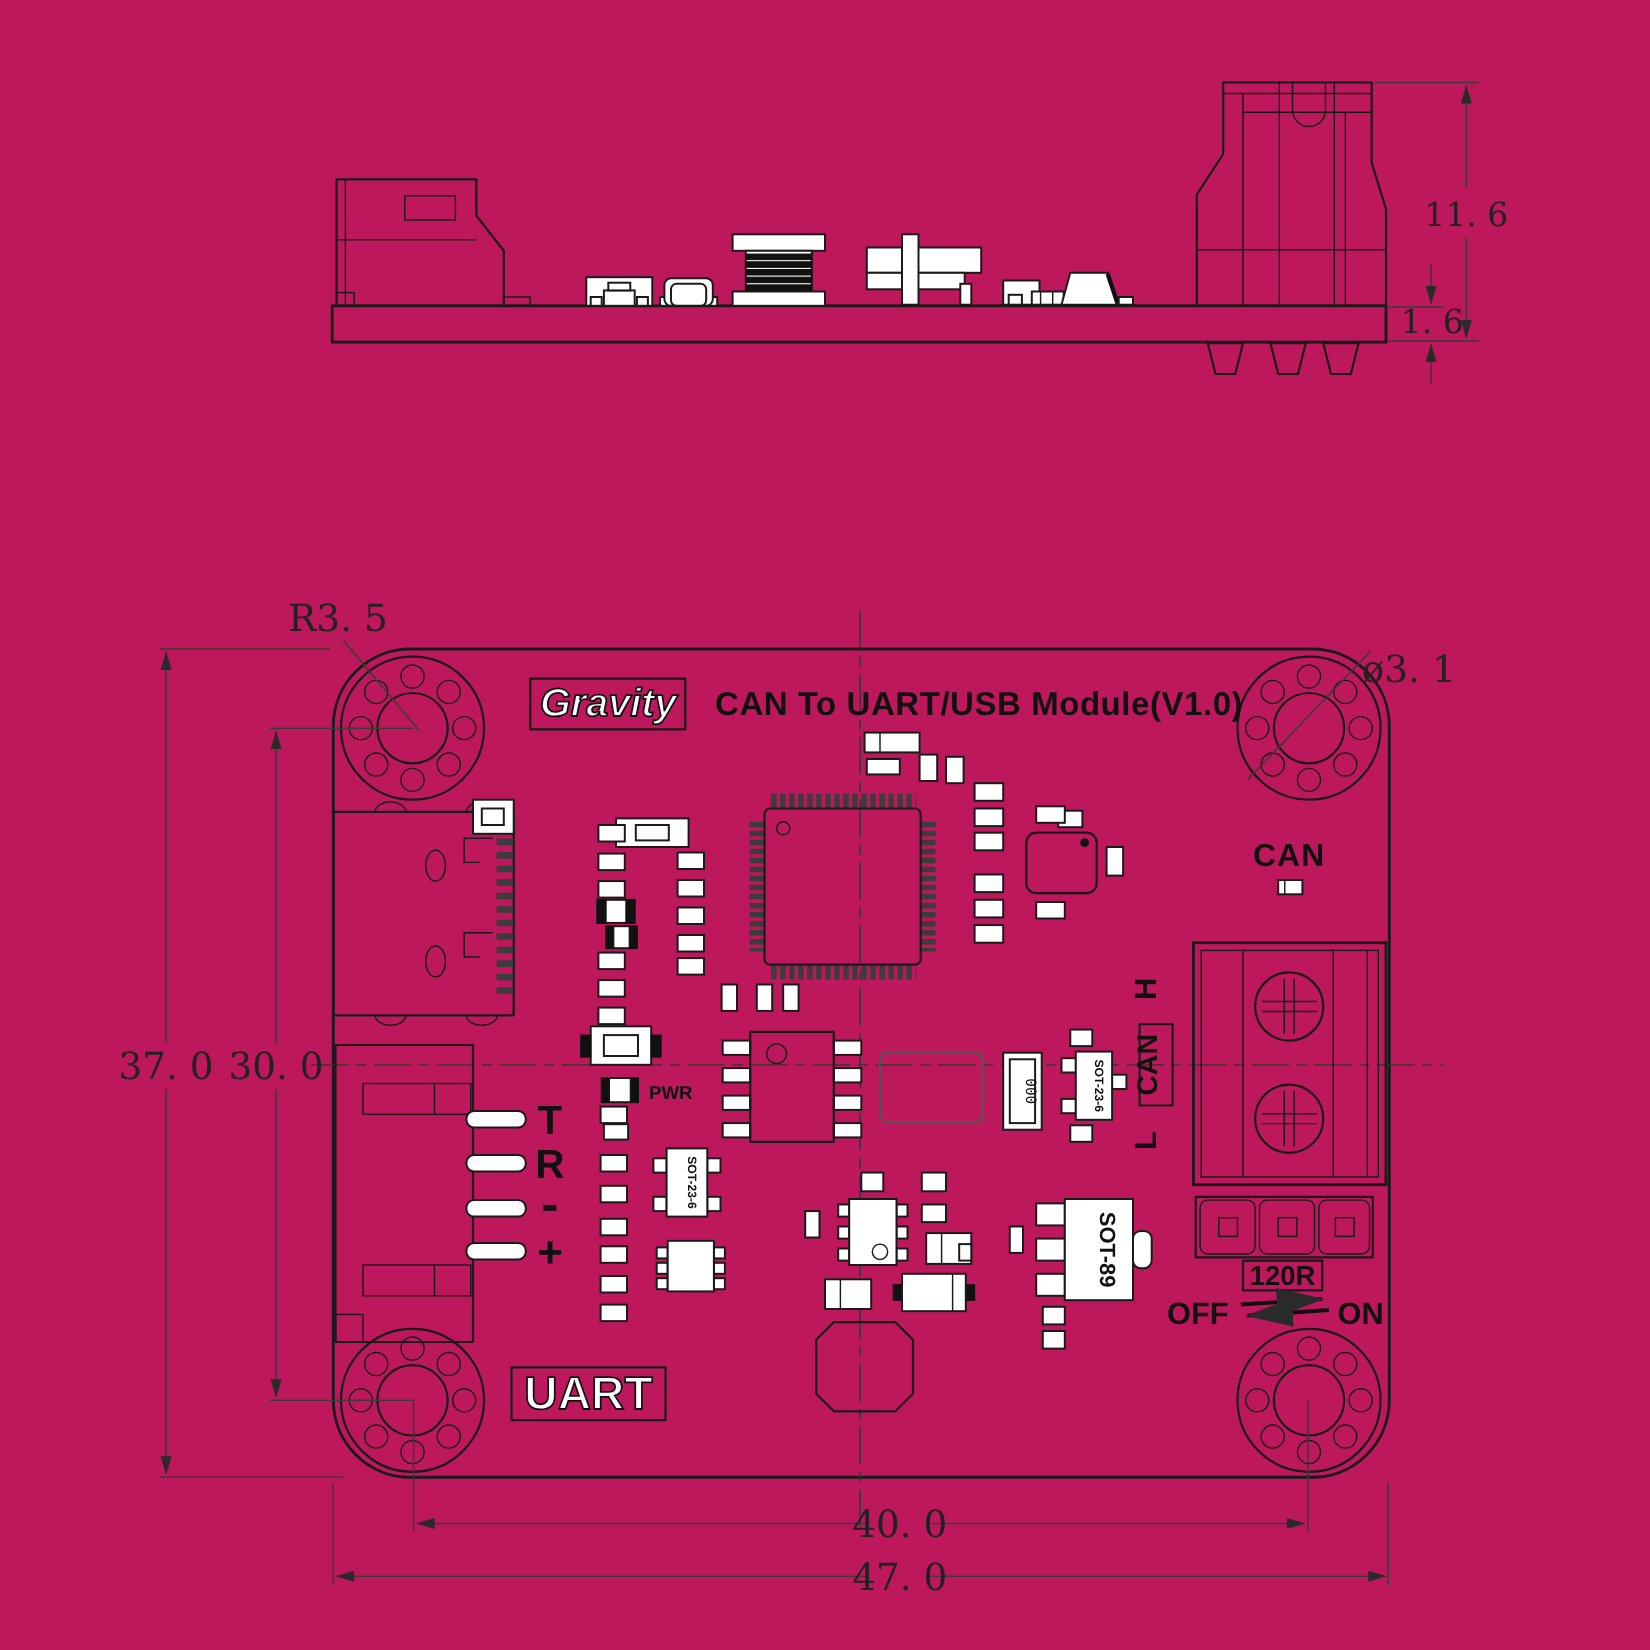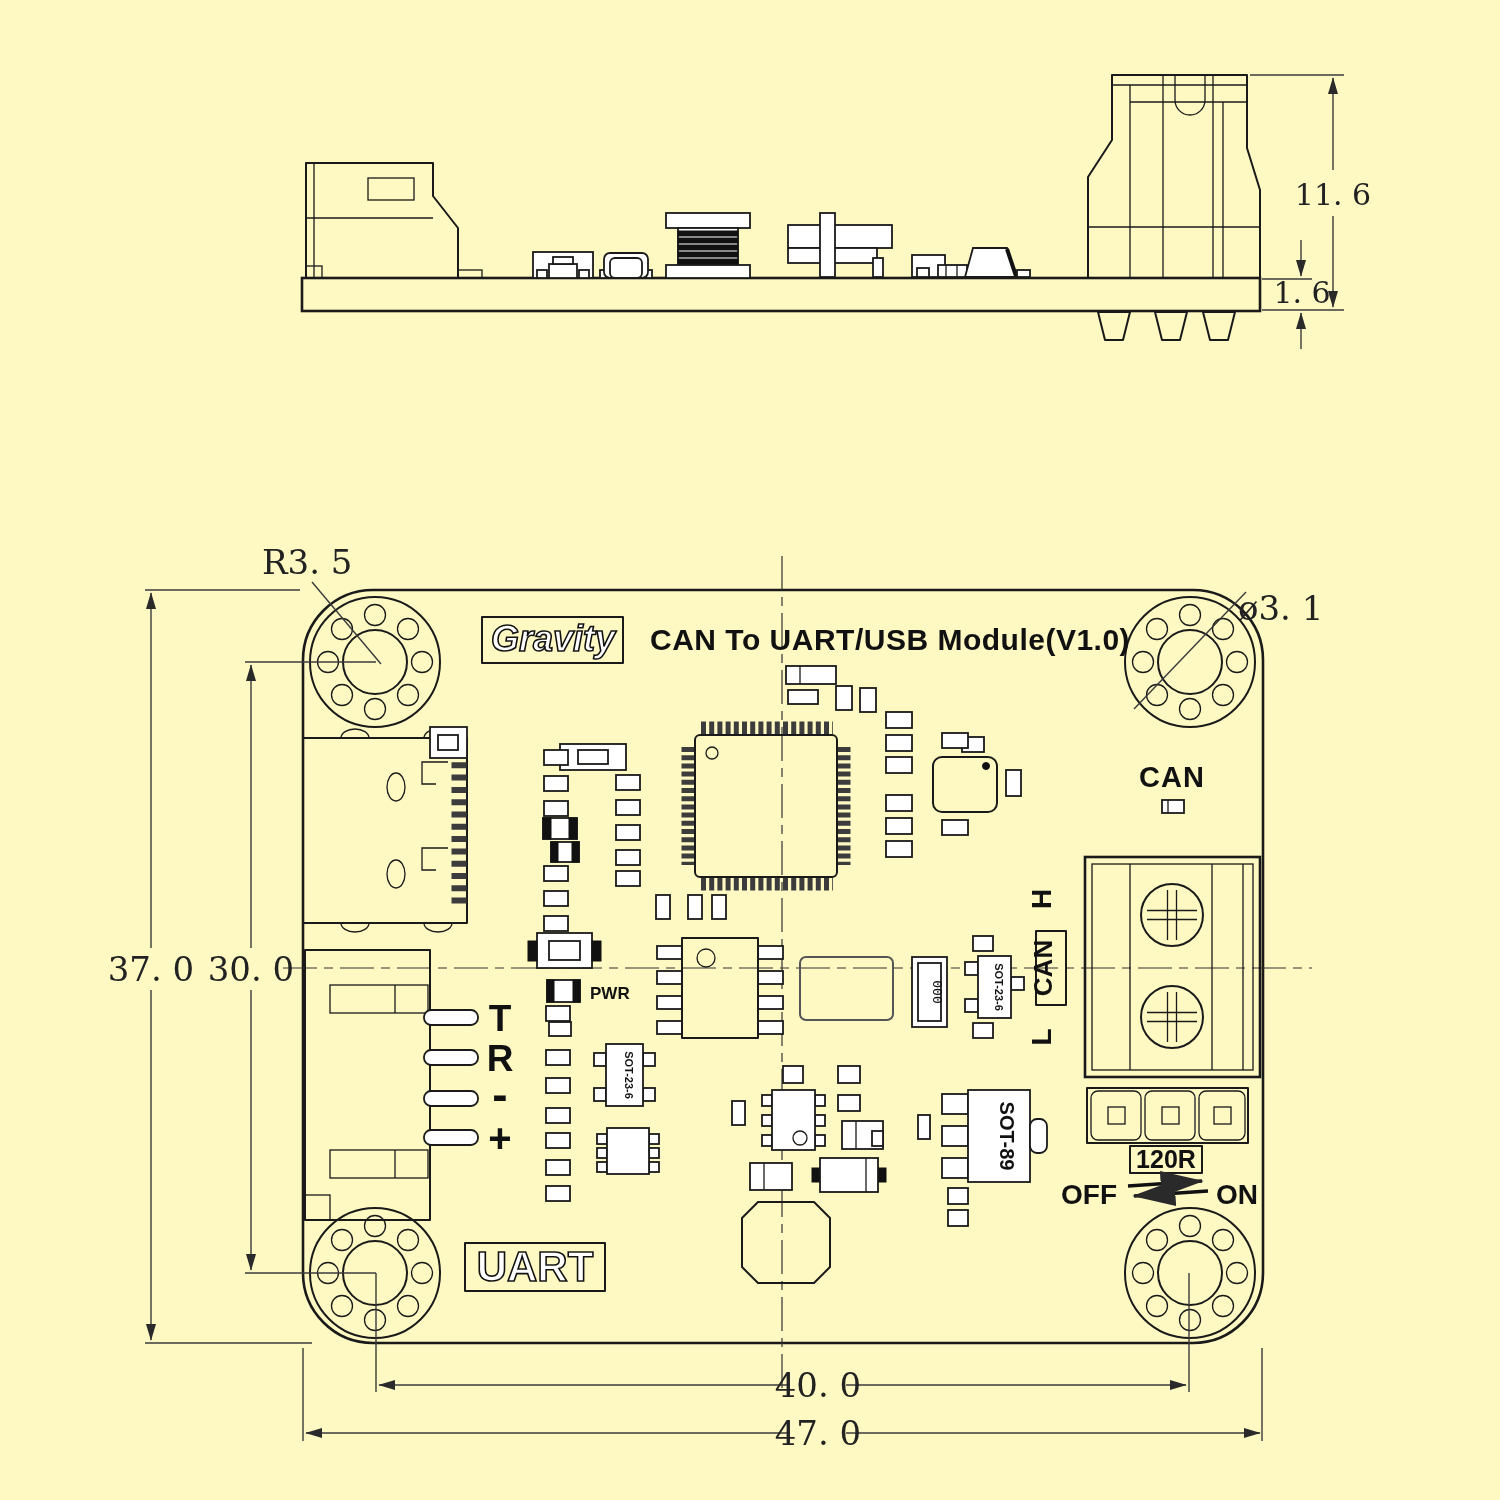--- a/index.html
+++ b/index.html
@@ -1,16 +1,16 @@
 <!DOCTYPE html>
 <html><head>
 <meta charset="utf-8">
 <style>
   html,body{margin:0;padding:0;background:#fff;}
-  #stage{position:relative;width:1500px;height:1500px;background:#fef9c3;overflow:hidden;}
+  #stage{position:relative;width:1500px;height:1500px;background:#be185d;overflow:hidden;}
   svg{display:block;}
   .ln{stroke:#1a1a1a;stroke-width:2;fill:none;stroke-linejoin:round;}
   .ln25{stroke:#1a1a1a;stroke-width:2.6;fill:none;}
   .thin{stroke:#1a1a1a;stroke-width:1.3;fill:none;}
   .p{fill:#fff;stroke:#1a1a1a;stroke-width:1.8;}
   .pb{fill:#111;stroke:#111;stroke-width:1;}
   .gray{stroke:#555;}
   .dim{stroke:#3a3a3a;stroke-width:1.4;fill:none;}
   .dimt{font-family:"DejaVu Serif",serif;font-size:34px;fill:#222;}
   .dimt30{font-family:"DejaVu Serif",serif;font-size:30px;fill:#222;}

